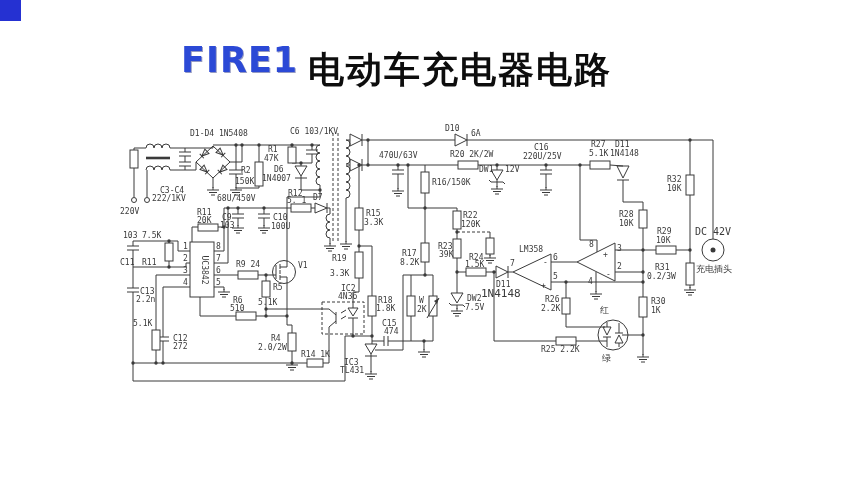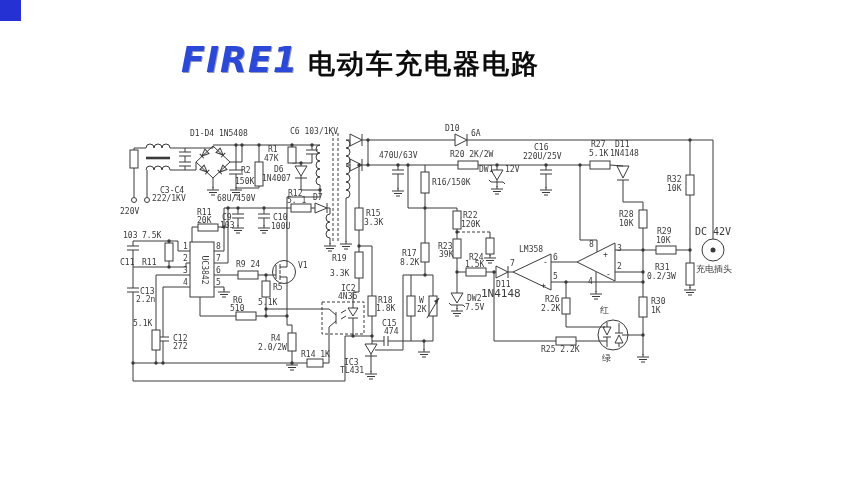--- a/index.html
+++ b/index.html
@@ -1,21 +1,21 @@
 <!DOCTYPE html>
 <html><head>
 <meta charset="utf-8">
 <style>
   html,body{margin:0;padding:0;background:#ffffff;width:864px;height:486px;overflow:hidden;}
   #stage{position:relative;width:864px;height:486px;background:#fff;font-family:"DejaVu Sans",sans-serif;}
   #corner{position:absolute;left:0;top:0;width:21px;height:21px;}
   #logo{position:absolute;left:181px;top:40px;font-family:"DejaVu Sans",sans-serif;
-        font-size:35px;font-weight:bold;font-style:italic;letter-spacing:1px;
+        font-size:35px;font-weight:bold;letter-spacing:1px;
         text-shadow:1px 1px 0 rgba(20,30,120,.45);}
-  #title{position:absolute;left:308px;top:46px;font-size:27px;font-weight:bold;color:#0d0d0d;
+  #title{position:absolute;left:308px;top:46px;font-size:36px;font-weight:bold;color:#0d0d0d;
          font-family:Liberation Sans, sans-serif;letter-spacing:2px;}
   svg{position:absolute;left:0;top:0;}
   svg .wire{stroke:#3a3a3a;stroke-width:1;fill:none;}
   svg .thick{stroke:#3a3a3a;stroke-width:2.6;fill:none;}
   svg .comp{stroke:#3a3a3a;stroke-width:1;fill:#ffffff;}
   svg .tri{stroke:#3a3a3a;stroke-width:1;fill:none;}
   svg .dash{stroke:#3a3a3a;stroke-width:1;fill:none;stroke-dasharray:3,2;}
   svg .dot{fill:#3a3a3a;stroke:none;}
   svg text{font-family:"DejaVu Sans Mono","Liberation Mono",monospace;fill:#3a3a3a;}
   svg text.cjk{font-family:"DejaVu Sans","Liberation Sans",sans-serif;}

